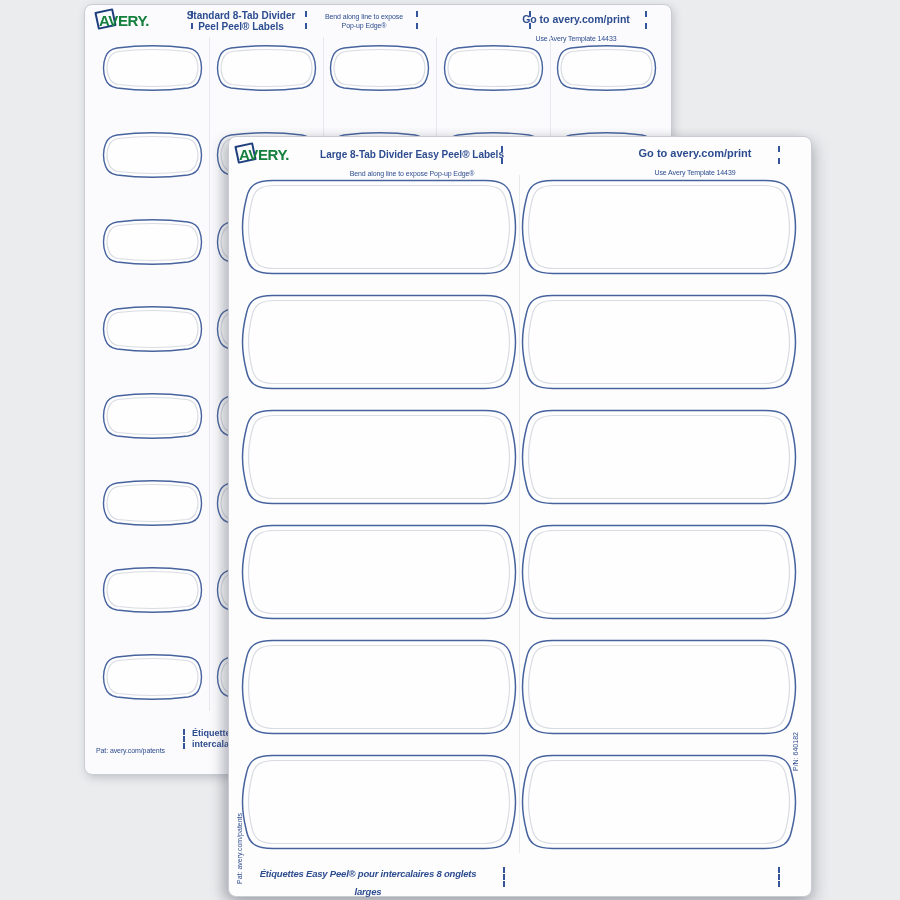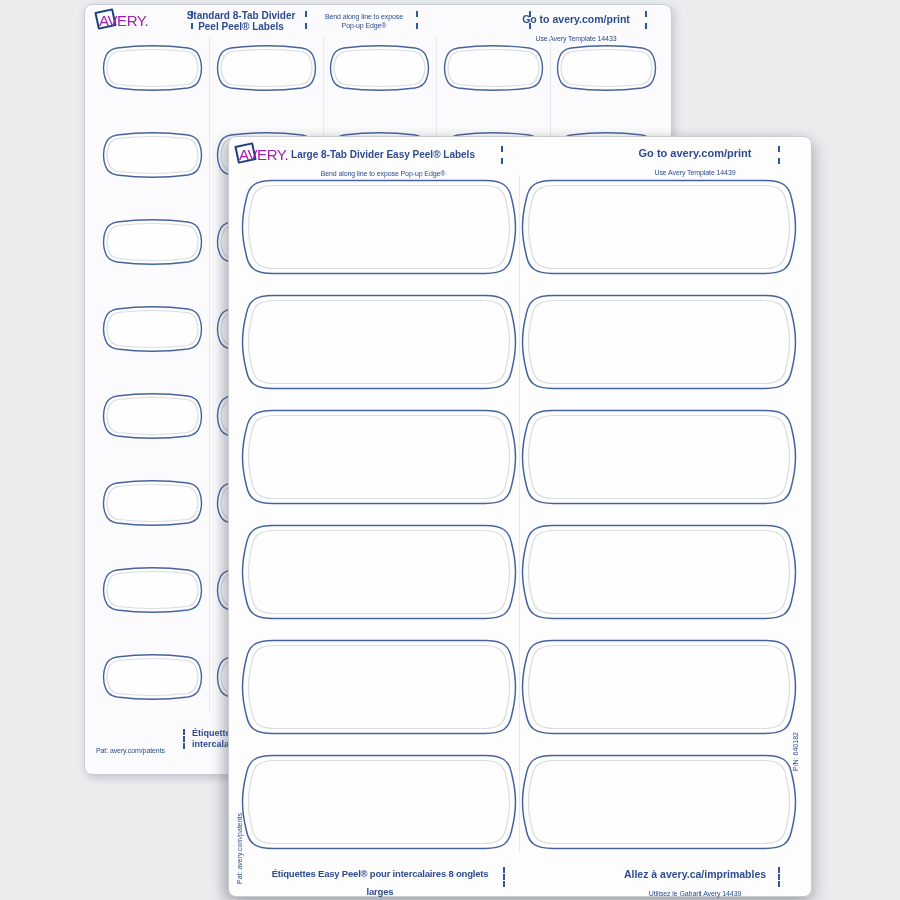--- a/index.html
+++ b/index.html
@@ -21,21 +21,21 @@
     box-shadow:-7px 3px 12px rgba(80,85,100,.30), 4px 6px 14px rgba(80,85,100,.30);
   }
   .b{font-weight:bold;}
   .blk{position:absolute;color:#2d4c8f;}
   .r{text-align:center;} .c{text-align:center;}
   .vsep{position:absolute;width:0;border-left:2px dashed #33539a;}
   
   .logo{position:absolute;height:22px;}
   .logo-frame{position:absolute;left:-3px;top:-2px;width:16px;height:15px;
     border:2px solid #1e3e7d;transform:rotate(-12deg);border-radius:1px;}
-  .logo-text{position:relative;font-weight:normal;color:#a21caf;font-size:16px;
+  .logo-text{position:relative;font-weight:bold;color:#15803d;font-size:16px;
     letter-spacing:-.4px;}
   .logo.small .logo-text{font-size:15px;}
   .logo.small .logo-frame{width:15px;height:14px;}
   
   .grid{position:absolute;display:grid;}
   .back-grid{left:16px;top:39px;grid-template-columns:repeat(5,103px);
     grid-auto-rows:48px;column-gap:10.5px;row-gap:39px;}
   .front-grid{left:12px;top:41px;grid-template-columns:repeat(2,276px);
     grid-auto-rows:98px;column-gap:4px;row-gap:17px;}
   .cell{position:relative;}
@@ -342,21 +342,21 @@
     <div class="blk tiny" style="left:11px;top:742px;">Pat: avery.com/patents</div>
   </div>
 
   <div class="sheet front">
 
     <div class="logo small" style="left:10px;top:9px;">
       <span class="logo-frame"></span>
       <span class="logo-text">AVERY.</span>
     </div>
 
-    <div class="blk c" style="left:44px;top:7px;width:220px;">
+    <div class="blk c" style="left:73px;top:7px;width:220px;">
       <span class="b" style="font-size:10px;line-height:12px;">Large 8-Tab Divider Easy Peel® Labels</span><br>
       <span class="tiny">Bend along line to expose Pop-up Edge®</span>
     </div>
 
     <div class="vsep" style="left:272px;top:9px;height:18px;"></div>
 
     <div class="blk r" style="left:391px;top:6px;width:150px;">
       <span class="b" style="font-size:11px;line-height:13px;">Go to avery.com/print</span><br>
       <span class="tiny">Use Avery Template 14439</span>
     </div>
@@ -433,30 +433,26 @@
           </svg>
         </div>
         <div class="cell">
           <svg viewBox="0 0 276 98" preserveAspectRatio="none">
             <path class="outer" d="M 32 2.5 L 244 2.5 C 262 2.5 268 8 270.5 20 C 273 30 274.5 40 274.5 49 C 274.5 58 273 68 270.5 78 C 268 90 262 95.5 244 95.5 L 32 95.5 C 14 95.5 8 90 5.5 78 C 3 68 1.5 58 1.5 49 C 1.5 40 3 30 5.5 20 C 8 8 14 2.5 32 2.5 Z"></path>
             <path class="inner" d="M 34 7.5 L 242 7.5 C 257 7.5 262.5 12 264.8 22 C 267 31 268.5 41 268.5 49 C 268.5 57 267 67 264.8 76 C 262.5 86 257 90.5 242 90.5 L 34 90.5 C 19 90.5 13.5 86 11.2 76 C 9 67 7.5 57 7.5 49 C 7.5 41 9 31 11.2 22 C 13.5 12 19 7.5 34 7.5 Z"></path>
           </svg>
         </div>
       </div>
 
-    <div class="blk c" style="left:31px;top:726px;width:240px;">
+    <div class="blk c" style="left:19px;top:726px;width:240px;font-style:italic;">
       <span class="b" style="font-size:9.5px;line-height:12px;letter-spacing:-.2px;">Étiquettes Easy Peel® pour intercalaires 8 onglets larges</span><br>
       
     </div>
 
     <div class="vsep" style="left:274px;top:730px;height:20px;"></div>
 
-    <div class="blk r" style="left:391px;top:727px;width:150px;">
-      <span class="b" style="font-size:10.5px;line-height:13px;">Allez à avery.ca/imprimables</span><br>
-      <span class="tiny">Utilisez le Gabarit Avery 14439</span>
-    </div>
 
     <div class="vsep" style="left:549px;top:730px;height:20px;"></div>
 
     <div class="vtext" style="left:7px;top:747px;">Pat: avery.com/patents</div>
     <div class="vtext" style="left:563px;top:634px;">P/N: 640182</div>
   </div>
 </div>
 
 </body></html>

